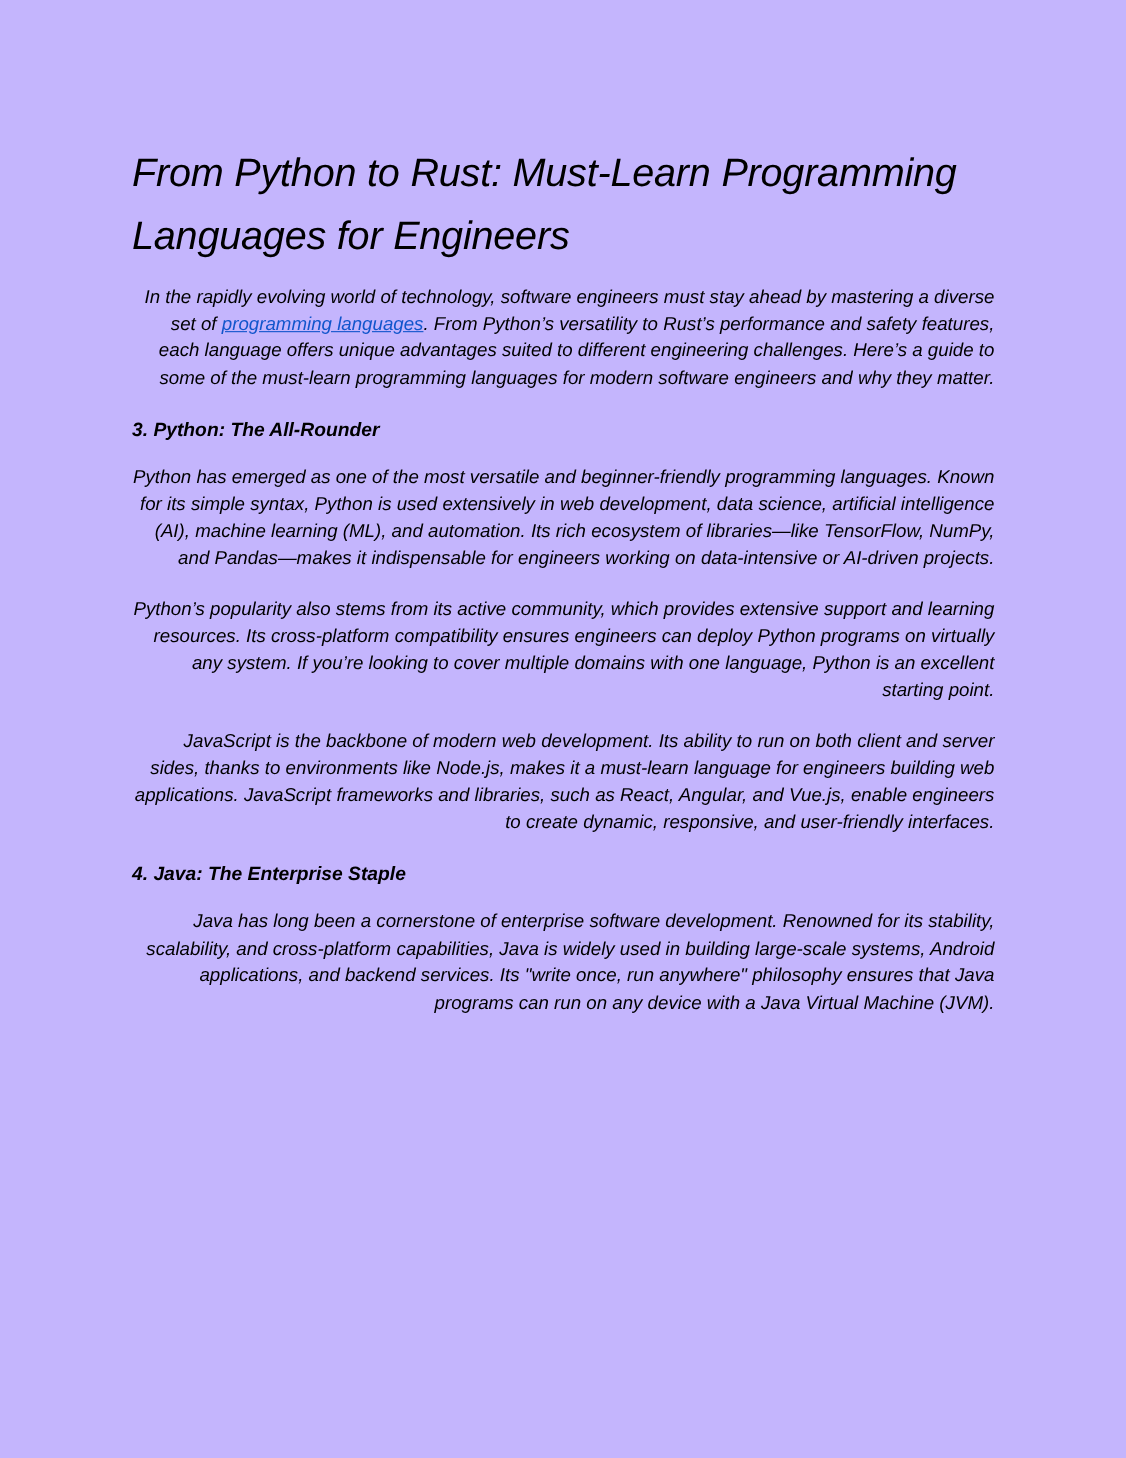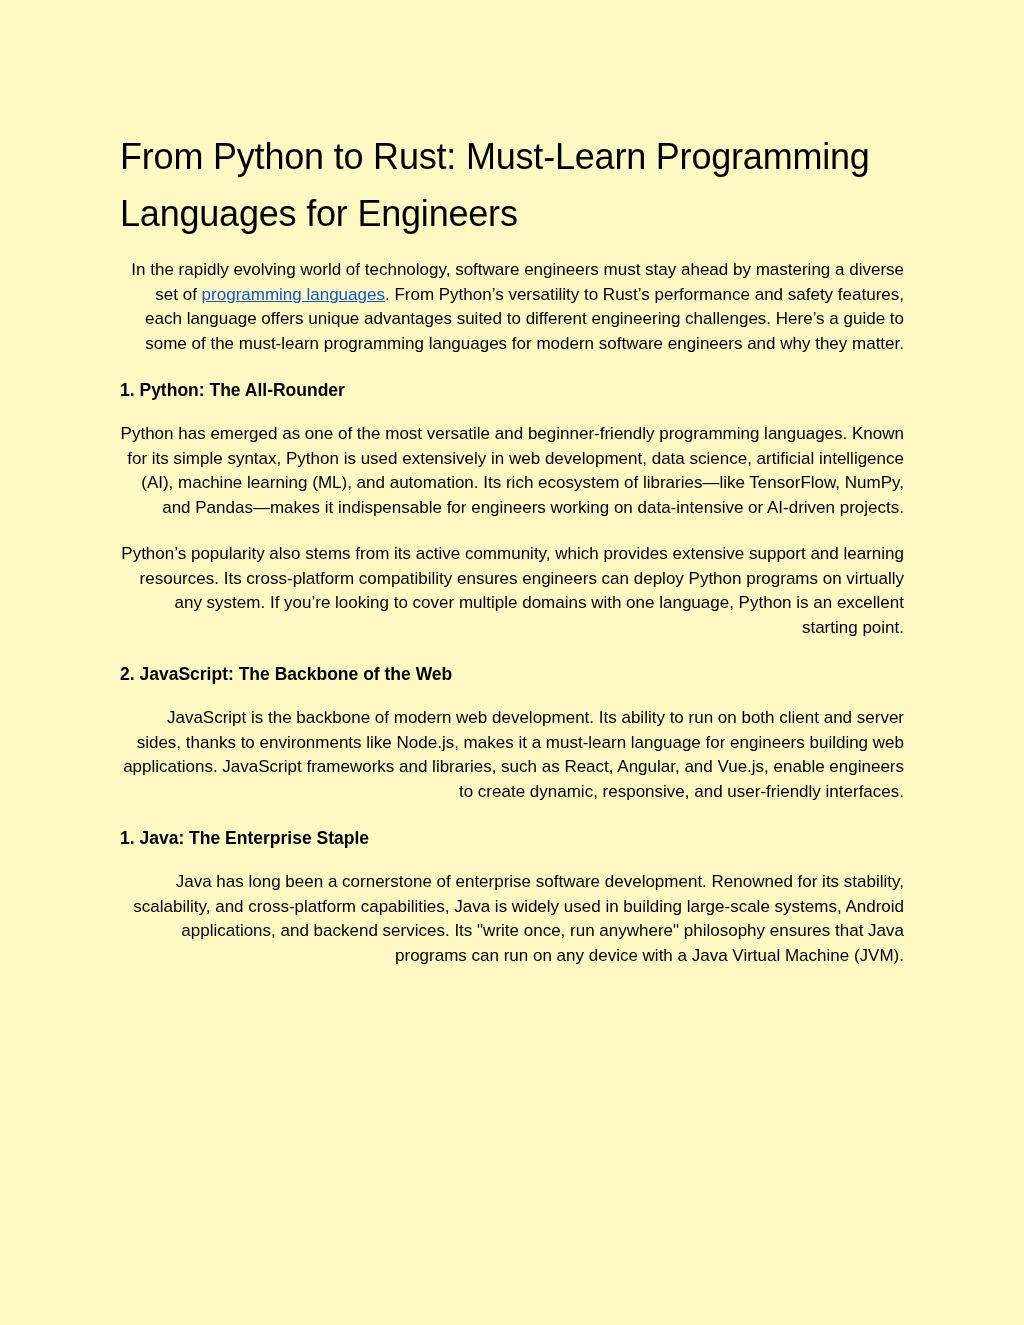--- a/index.html
+++ b/index.html
@@ -11,24 +11,25 @@
     width: 1024px;
     height: 1325px;
     font-family: "Liberation Sans", sans-serif;
     color: #000000;
     -webkit-font-smoothing: antialiased;
   }
   .page {
     position: relative;
     width: 1024px;
     height: 1325px;
-    background: #fef9c3;
+    background: #c4b5fd;
     box-sizing: border-box;
     padding: 0;
     overflow: hidden;
+    font-style: italic;
   }
   .content {
     position: absolute;
     left: 120px;
     top: 128px;
     width: 784px;
   }
   .doc-title {
     font-size: 36px;
     font-weight: 400;
@@ -73,29 +74,28 @@
 <body>
 
 <div class="page">
   <div class="content">
 
     <h1 class="doc-title">From Python to Rust: Must-Learn Programming Languages for Engineers</h1>
 
     <p class="para"><span>In the rapidly evolving world of technology, software engineers must stay ahead by mastering a diverse set of </span><a class="doc-link" href="#">programming languages</a><span>. From Python’s versatility to Rust’s performance and safety features, each language offers unique advantages suited to different engineering challenges. Here’s a guide to some of the must-learn programming languages for modern software engineers and why they matter.</span></p>
 
     <div class="heading-block">
-      <h2 class="section-heading">1. Python: The All-Rounder</h2>
+      <h2 class="section-heading">3. Python: The All-Rounder</h2>
       <p class="para">Python has emerged as one of the most versatile and beginner-friendly programming languages. Known for its simple syntax, Python is used extensively in web development, data science, artificial intelligence (AI), machine learning (ML), and automation. Its rich ecosystem of libraries—like TensorFlow, NumPy, and Pandas—makes it indispensable for engineers working on data-intensive or AI-driven projects.</p>
       <p class="para">Python’s popularity also stems from its active community, which provides extensive support and learning resources. Its cross-platform compatibility ensures engineers can deploy Python programs on virtually any system. If you’re looking to cover multiple domains with one language, Python is an excellent starting point.</p>
     </div>
 
     <div class="heading-block">
-      <h2 class="section-heading">2. JavaScript: The Backbone of the Web</h2>
       <p class="para">JavaScript is the backbone of modern web development. Its ability to run on both client and server sides, thanks to environments like Node.js, makes it a must-learn language for engineers building web applications. JavaScript frameworks and libraries, such as React, Angular, and Vue.js, enable engineers to create dynamic, responsive, and user-friendly interfaces.</p>
     </div>
 
     <div class="heading-block">
-      <h2 class="section-heading">1. Java: The Enterprise Staple</h2>
+      <h2 class="section-heading">4. Java: The Enterprise Staple</h2>
       <p class="para last-para">Java has long been a cornerstone of enterprise software development. Renowned for its stability, scalability, and cross-platform capabilities, Java is widely used in building large-scale systems, Android applications, and backend services. Its "write once, run anywhere" philosophy ensures that Java programs can run on any device with a Java Virtual Machine (JVM).</p>
     </div>
 
   </div>
 </div>
 
 </body></html>

